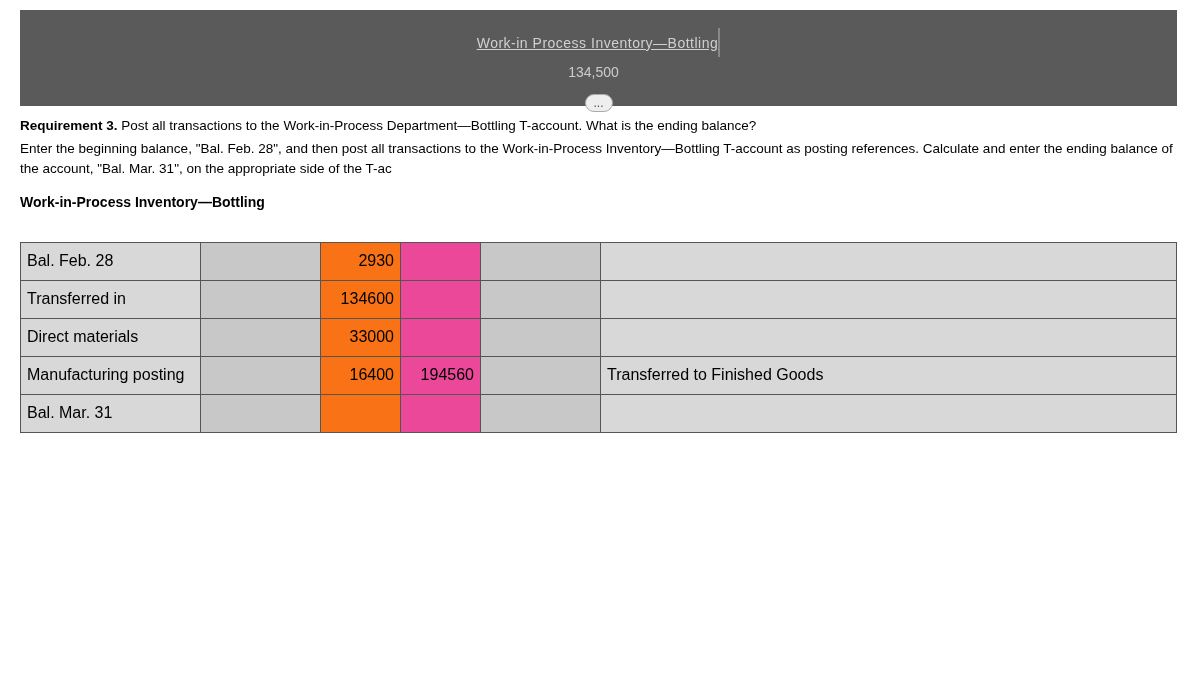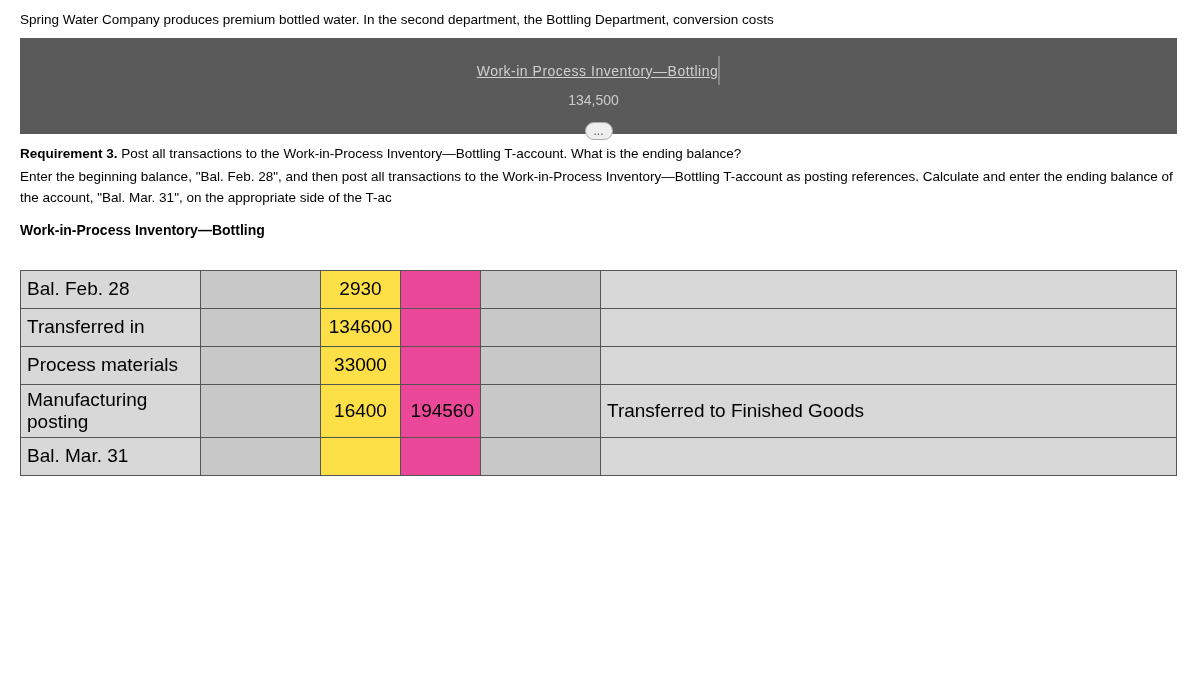--- a/index.html
+++ b/index.html
@@ -92,21 +92,21 @@
 
     .t-account-title {
       font-size: 14px;
       font-weight: bold;
       margin-bottom: 4px;
     }
 
     .t-account-table {
       width: 100%;
       border-collapse: collapse;
-      font-size: 19px;
+      font-size: 16px;
       margin-top: 32px;
     }
 
     .t-account-table td {
       border: 1px solid #555;
       padding: 4px 6px;
       height: 38px;
       vertical-align: middle;
     }
 
@@ -114,23 +114,23 @@
       width: 180px;
       background: #d8d8d8;
     }
 
     .cell-spacer {
       background: #c8c8c8;
       width: 120px;
     }
 
     .cell-value {
-      background: #fde047;
+      background: #f97316;
       width: 80px;
-      text-align: center;
+      text-align: right;
       padding-right: 4px;
     }
 
     .cell-value-right {
       background: #ec4899;
       width: 80px;
       text-align: right;
       padding-right: 4px;
     }
 
@@ -162,41 +162,38 @@
       position: relative;
       text-align: center;
       margin-bottom: 2px;
     }
   </style>
 </head>
 <body>
 
 <div class="page-container">
 
-  <div class="intro-text">
-    <span>Spring Water Company produces premium bottled water. In the second department, the Bottling Department, conversion costs</span>
-  </div>
 
   <div class="t-account-banner">
     <div class="banner-cols">
       <div class="banner-left">
         <span class="banner-title">Work-in Process Inventory—Bottling</span>
       </div>
       <div class="banner-right">
         <span class="banner-value">134,500</span>
       </div>
       <div class="top-bar">
         <span class="more-btn">...</span>
       </div>
     </div>
   </div>
 
   <div class="req-heading">
     <strong>Requirement 3.</strong>
-    <span> Post all transactions to the Work-in-Process Inventory—Bottling T-account. What is the ending balance?</span>
+    <span> Post all transactions to the Work-in-Process Department—Bottling T-account. What is the ending balance?</span>
   </div>
 
   <div class="instruction-text">Enter the beginning balance, "Bal. Feb. 28", and then post all transactions to the Work-in-Process Inventory—Bottling T-account as posting references. Calculate and enter the ending balance of the account, "Bal. Mar. 31", on the appropriate side of the T-ac</div>
 
   <div class="t-account-title">Work-in-Process Inventory—Bottling</div>
 
   <table class="t-account-table">
     <tbody id="t-account-body">
     <tr>
           <td class="cell-label">Bal. Feb. 28</td>
@@ -208,21 +205,21 @@
         </tr>
         <tr>
           <td class="cell-label">Transferred in</td>
           <td class="cell-spacer"></td>
           <td class="cell-value">134600</td>
           <td class="cell-value-right"></td>
           <td class="cell-spacer-right"></td>
           <td class="cell-desc-right"></td>
         </tr>
         <tr>
-          <td class="cell-label">Process materials</td>
+          <td class="cell-label">Direct materials</td>
           <td class="cell-spacer"></td>
           <td class="cell-value">33000</td>
           <td class="cell-value-right"></td>
           <td class="cell-spacer-right"></td>
           <td class="cell-desc-right"></td>
         </tr>
         <tr>
           <td class="cell-label">Manufacturing posting</td>
           <td class="cell-spacer"></td>
           <td class="cell-value">16400</td>

